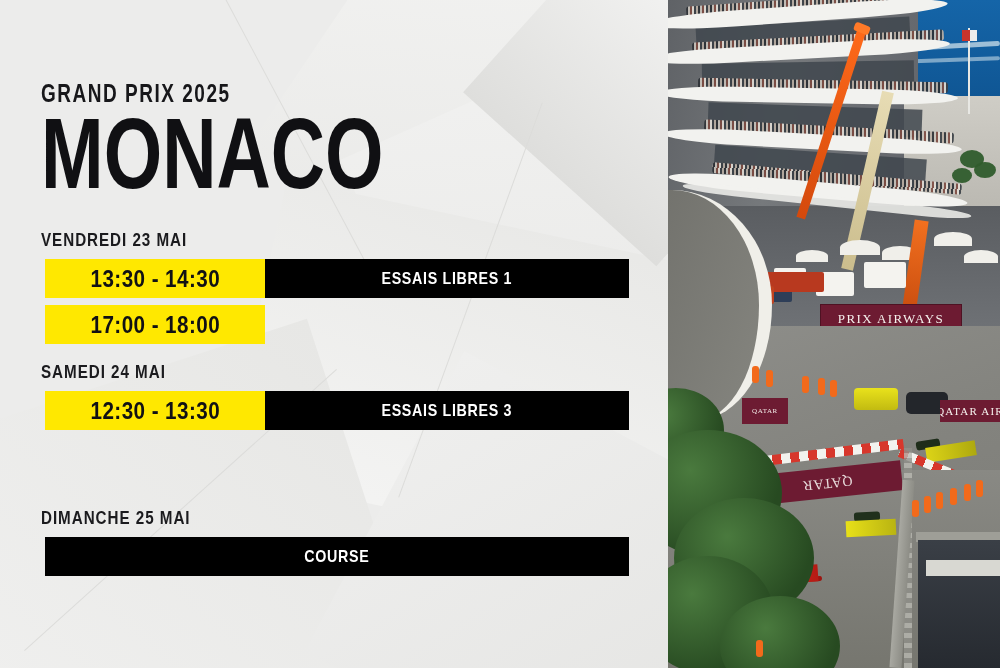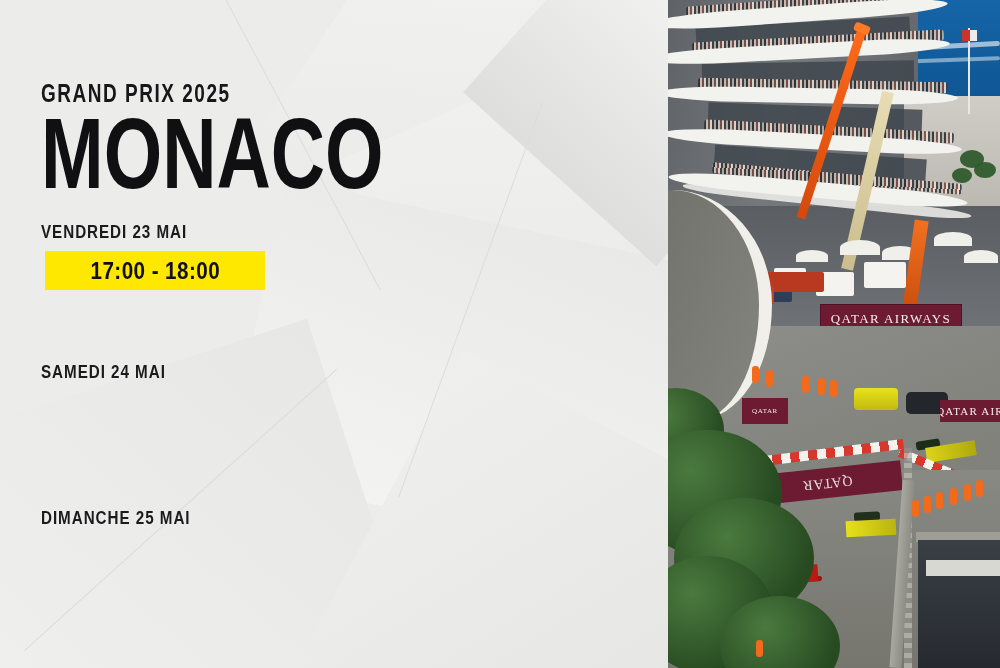--- a/index.html
+++ b/index.html
@@ -58,21 +58,21 @@
     font-size:94px; font-weight:700;
     letter-spacing:0px;
     line-height:0.92;
     color:#101013;
     transform:scaleX(0.80) scaleY(1.06);
     transform-origin:left top;
     white-space:nowrap;
   }
 
   .day-group { position:absolute; left:41px; }
-  .g1 { top:221px; }
+  .g1 { top:229px; }
   .g2 { top:361px; }
   .g3 { top:507px; }
 
   .day-label {
     font-size:19px; font-weight:700;
     letter-spacing:1.2px;
     color:#1b1b1e;
     transform:scaleX(0.80);
     transform-origin:left center;
     white-space:nowrap;
@@ -334,34 +334,51 @@
 
     <div class="content">
 
       <div class="kicker">GRAND PRIX 2025</div>
       <div class="title">MONACO</div>
 
       <div class="day-group g1">
         <div class="day-label">VENDREDI 23 MAI</div>
         <div class="row">
           <div class="time-cell">
+            <span class="time-text">13:30 - 14:30</span>
+          </div>
+          <div class="event-cell">
+            <span class="event-text">ESSAIS LIBRES 1</span>
+          </div>
+        </div>
+        <div class="row">
+          <div class="time-cell">
             <span class="time-text">17:00 - 18:00</span>
           </div>
         </div>
       </div>
 
       <div class="day-group g2">
         <div class="day-label">SAMEDI 24 MAI</div>
         <div class="row">
+          <div class="time-cell">
+            <span class="time-text">12:30 - 13:30</span>
+          </div>
+          <div class="event-cell">
+            <span class="event-text">ESSAIS LIBRES 3</span>
+          </div>
         </div>
       </div>
 
       <div class="day-group g3">
         <div class="day-label">DIMANCHE 25 MAI</div>
         <div class="row">
+          <div class="event-cell">
+            <span class="event-text">COURSE</span>
+          </div>
         </div>
       </div>
 
     </div>
   </div>
 
   <div class="photo">
     <div class="ph sea"></div>
     <div class="ph sea2"></div>
     <div class="ph wake"></div>
@@ -408,21 +425,21 @@
     <div class="ph boom-o2"></div>
 
     <div class="ph truck t3"></div>
     <div class="ph truck t2"></div>
     <div class="ph truck t1"></div>
     <div class="ph truck-dark"></div>
     <div class="ph t-red"></div>
     <div class="ph t-red2"></div>
 
     <div class="ph qa-banner">
-      <span class="qa-text">QATAR AIRWAYS</span>
+      <span class="qa-text">PRIX AIRWAYS</span>
     </div>
 
     <div class="ph track"></div>
     <div class="ph barrier-arc"></div>
     <div class="ph k3"></div>
 
     <div class="ph car-safety"></div>
     <div class="ph car-black"></div>
 
     <div class="ph qa-small">

